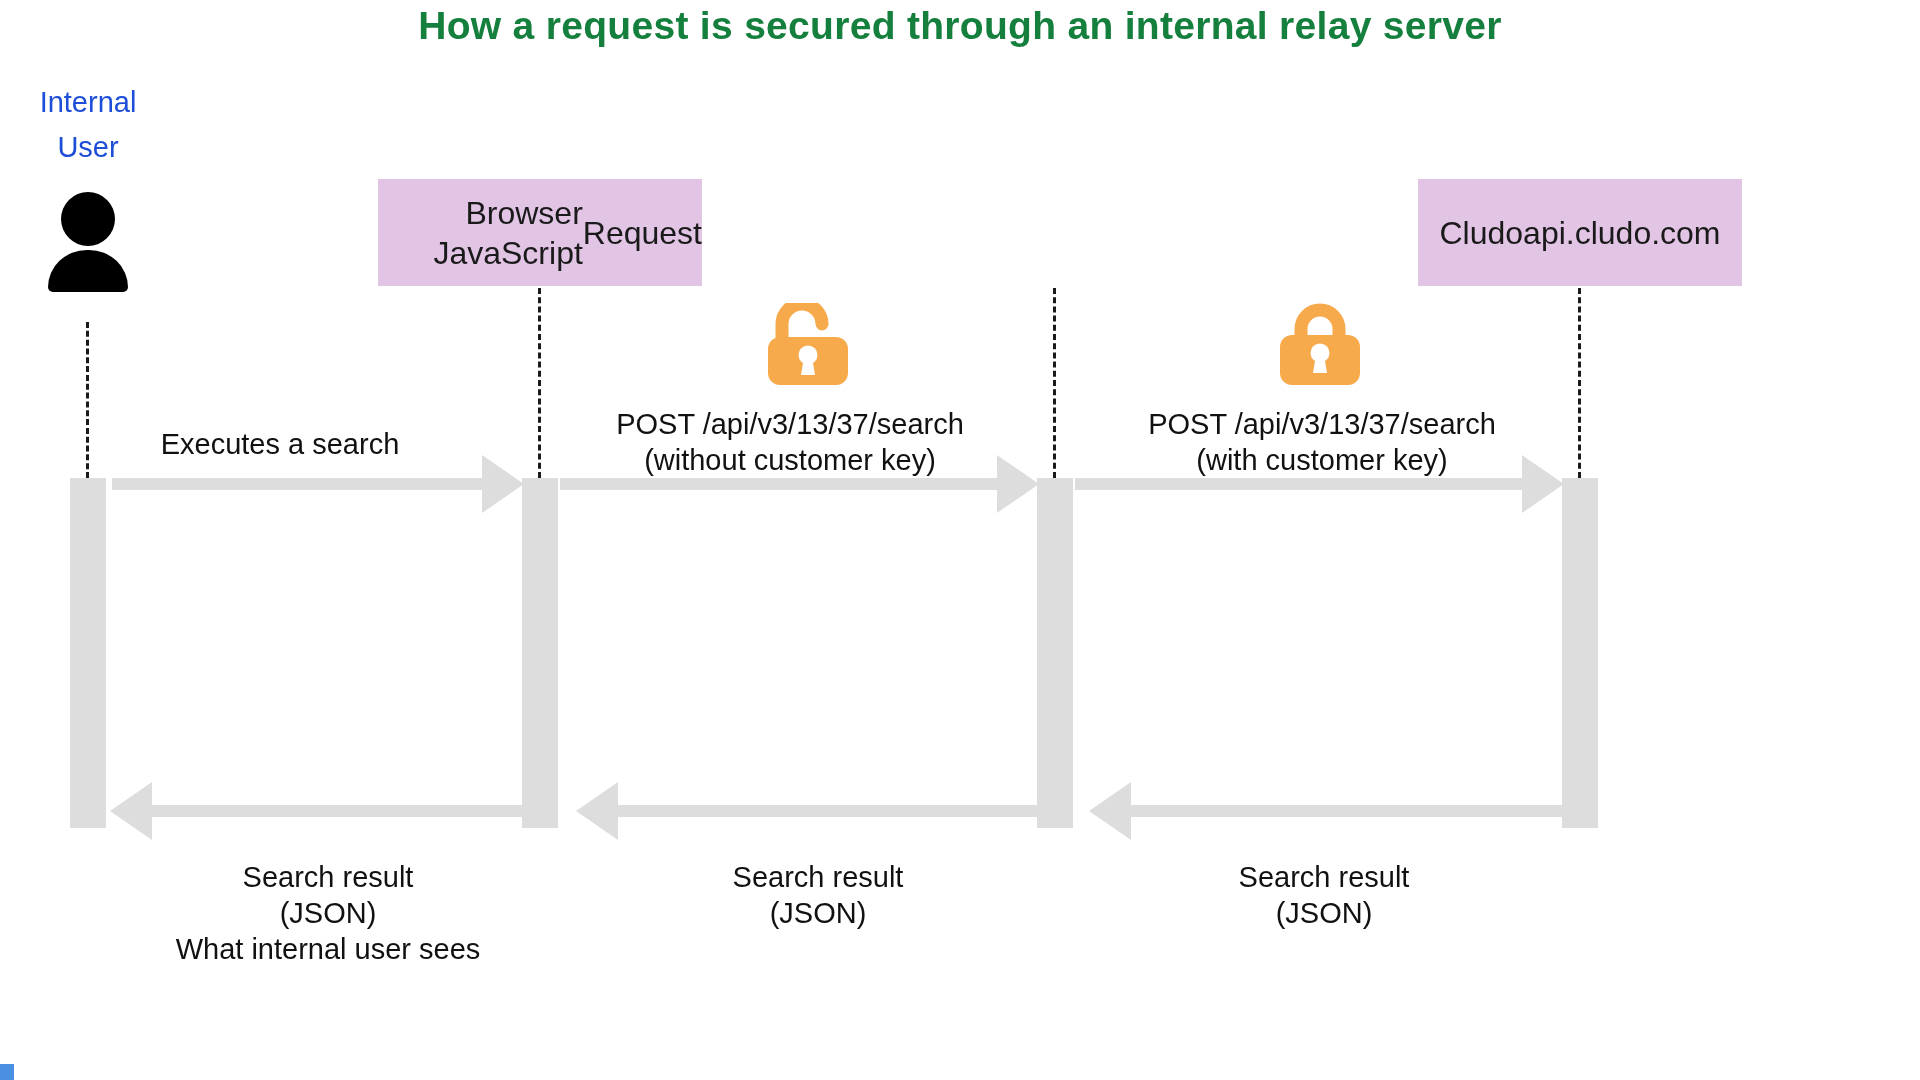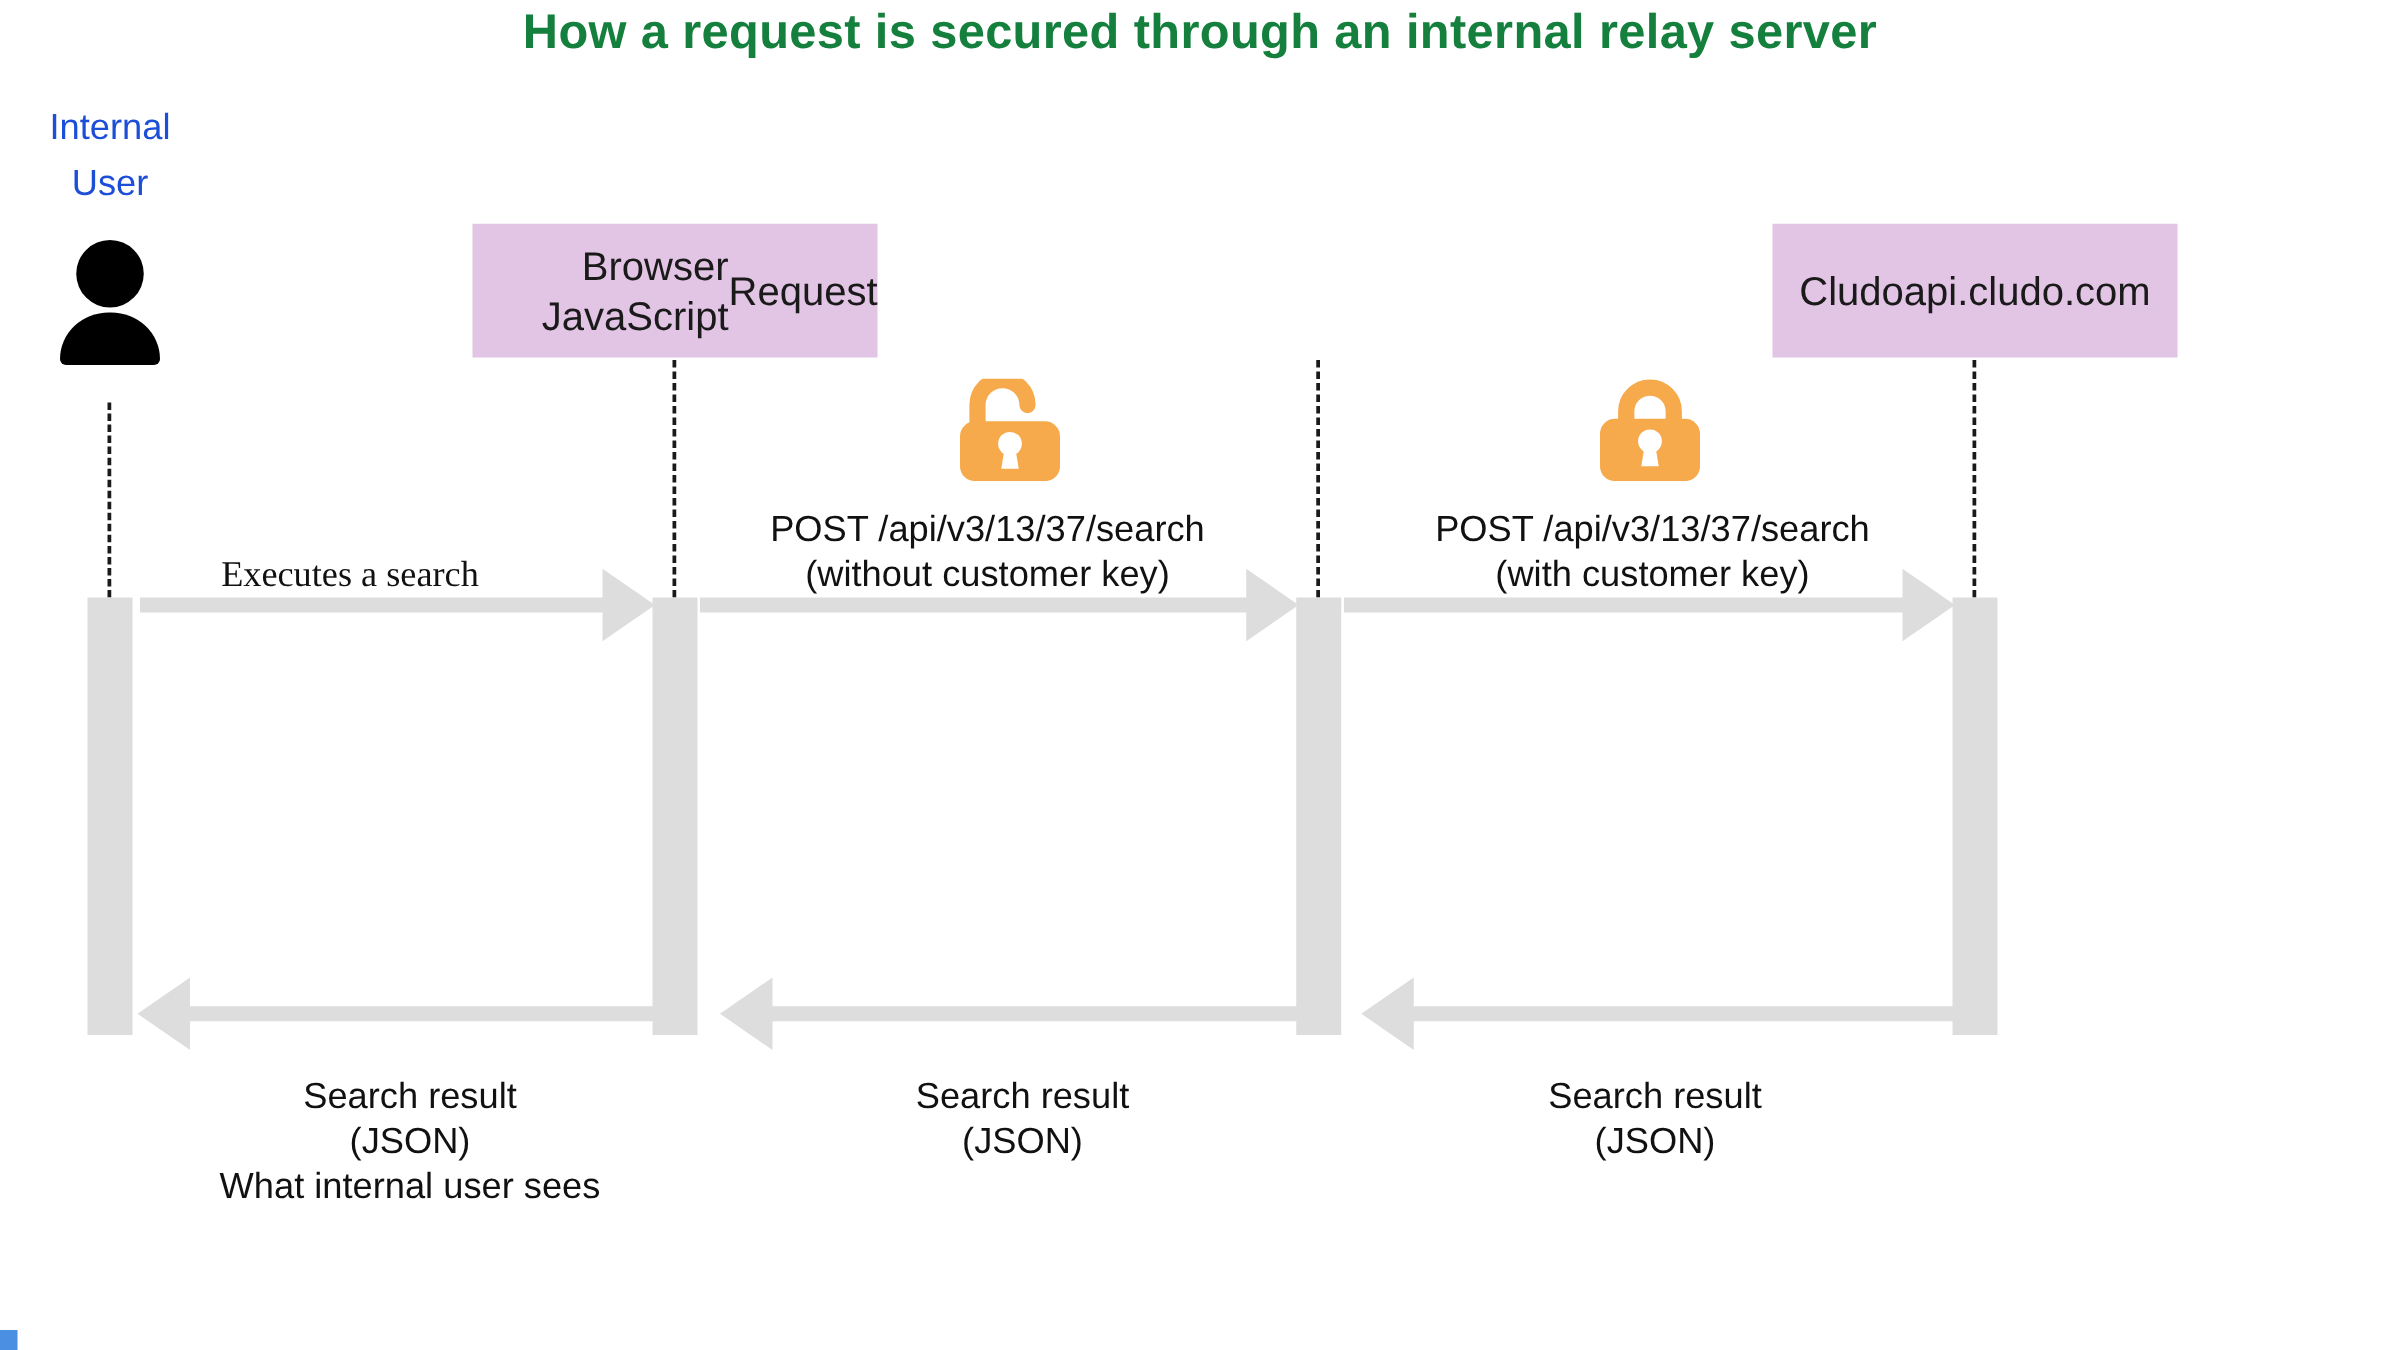--- a/index.html
+++ b/index.html
@@ -35,21 +35,21 @@
   .ll-cludo   { left:1578px; top:288px; height:190px; }
   .activation { position:absolute; top:478px; width:36px; height:350px; background:#DDDDDD; }
   .act-user    { left:70px; }
   .act-browser { left:522px; }
   .act-relay   { left:1037px; }
   .act-cludo   { left:1562px; }
   .arr { position:absolute; }
   .msg-label {
     position:absolute; text-align:center; font-size:29px; line-height:36px; color:#111111;
   }
-  .lbl-execute { left:80px;   top:442px; width:400px;font-family:Liberation Serif, serif; }
+  .lbl-execute { left:80px;   top:426px; width:400px; }
   .lbl-post1   { left:528px;  top:406px; width:524px; }
   .lbl-post2   { left:1060px; top:406px; width:524px; }
   .lbl-res1    { left:78px;   top:859px; width:500px; }
   .lbl-res2    { left:568px;  top:859px; width:500px; }
   .lbl-res3    { left:1074px; top:859px; width:500px; }
   .lock { position:absolute; top:303px; }
   .lock-open   { left:768px; }
   .lock-closed { left:1280px; }
   .corner-mark {
     position:absolute; left:0; top:1064px; width:14px; height:16px; background:#4a8fe2;

